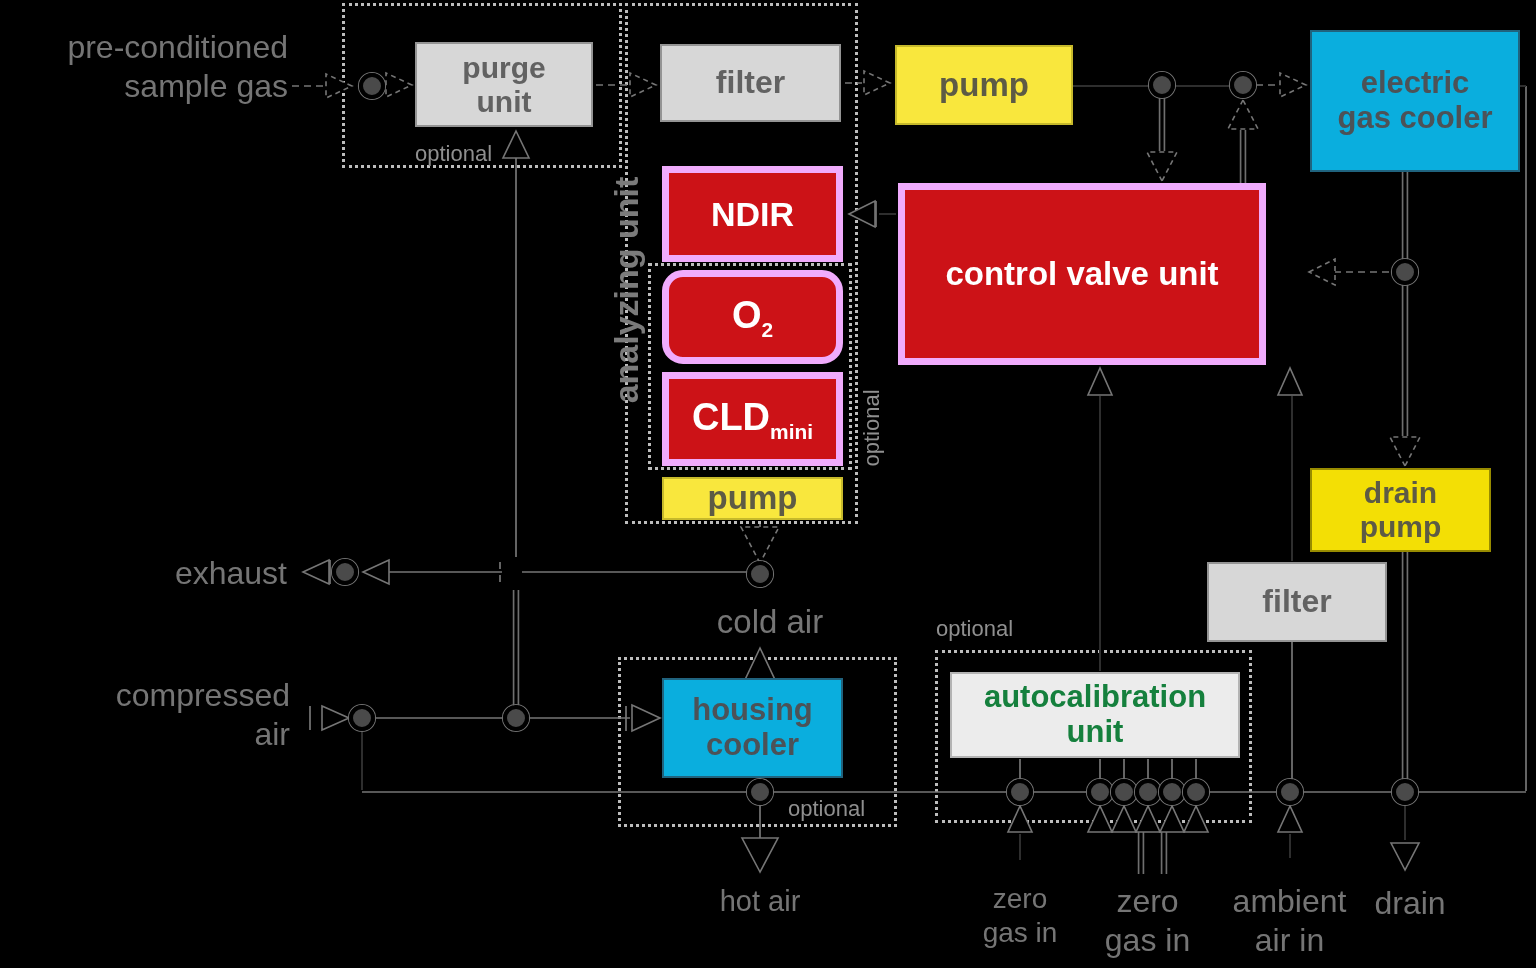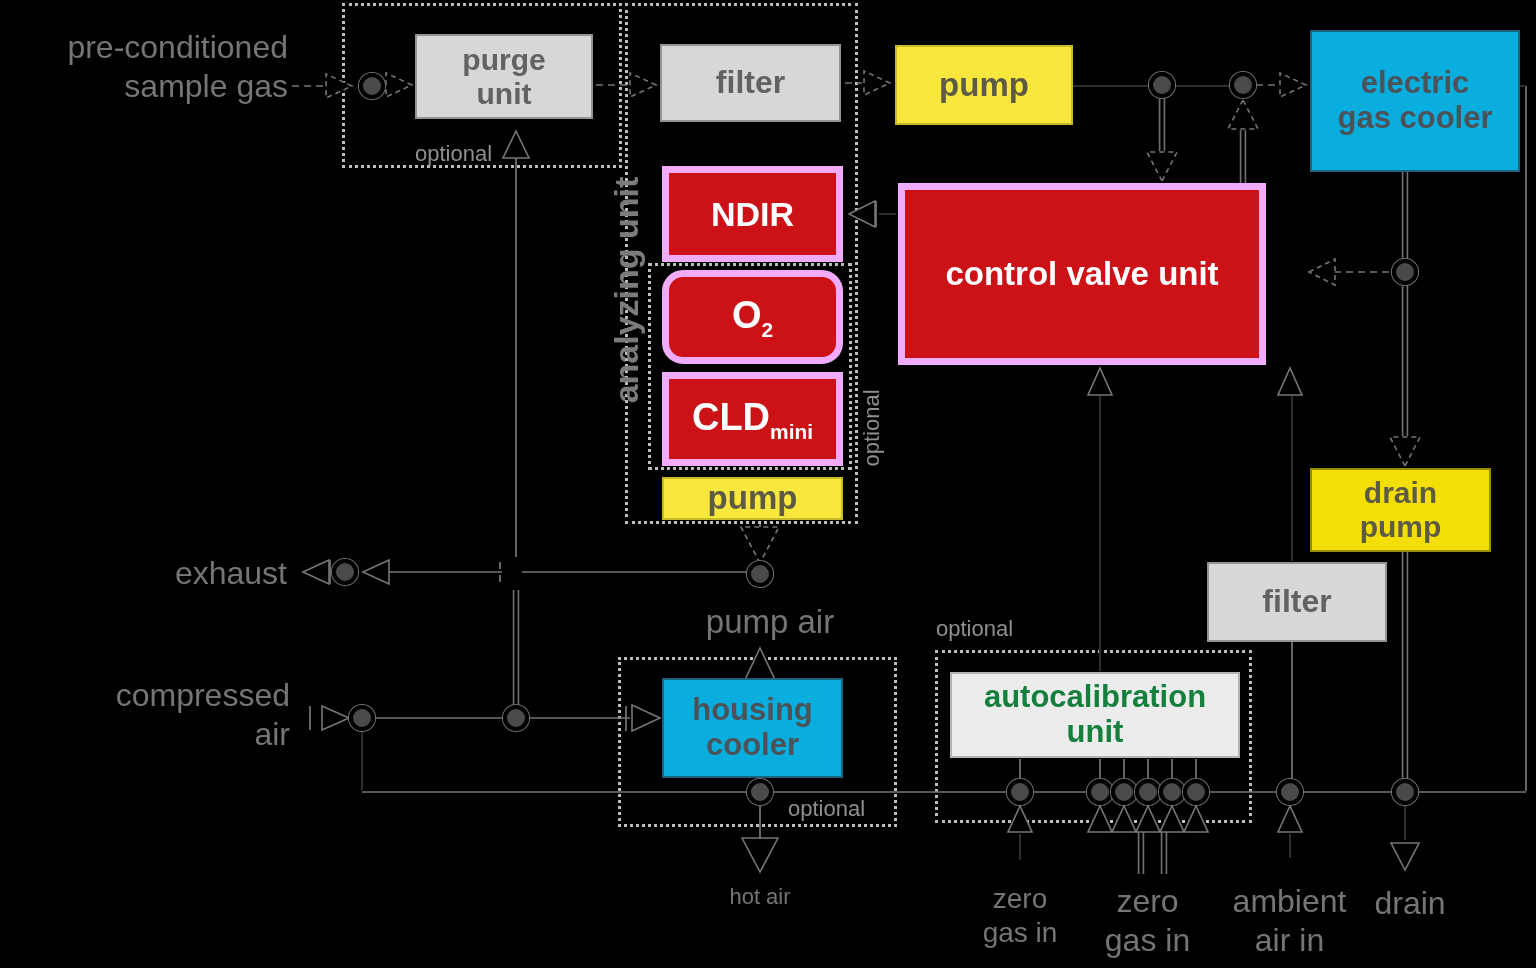--- a/index.html
+++ b/index.html
@@ -212,21 +212,21 @@
           <circle class="node-o" cx="1290" cy="792" r="13.5"></circle>
           <circle class="node-i" cx="1290" cy="792" r="11"></circle>
         </g>
       <g>
           <circle class="node-o" cx="1405" cy="792" r="13.5"></circle>
           <circle class="node-i" cx="1405" cy="792" r="11"></circle>
         </g>
     </g>
   </svg>
 
-  <div class="box b-gray" style="left:415px;top:34px;width:178px;height:85px;font-size:30px;">purge
+  <div class="box b-gray" style="left:415px;top:42px;width:178px;height:85px;font-size:30px;">purge
 unit</div>
   <div class="box b-gray" style="left:660px;top:44px;width:181px;height:78px;font-size:32px;">filter</div>
   <div class="box b-yellow" style="left:895px;top:45px;width:178px;height:80px;font-size:33px;">pump</div>
   <div class="box b-blue" style="left:1310px;top:30px;width:210px;height:142px;font-size:31px;">electric
 gas cooler</div>
   <div class="box b-red" style="left:662px;top:166px;width:181px;height:96px;font-size:34px;">NDIR</div>
   <div class="box b-red" style="left:662px;top:270px;width:181px;height:94px;font-size:38px;border-radius:21px;">
     <span><span>O</span><span class="sub">2</span></span>
   </div>
   <div class="box b-red" style="left:662px;top:372px;width:181px;height:94px;font-size:38px;">
@@ -241,26 +241,26 @@
 cooler</div>
   <div class="box b-graylight" style="left:950px;top:672px;width:290px;height:86px;font-size:31px;">autocalibration
 unit</div>
 
   <div class="lbl" style="left:40px;top:28px;width:248px;font-size:32px;text-align:right;">pre-conditioned
 sample gas</div>
   <div class="lbl" style="left:415px;top:141px;width:90px;font-size:22px;color:#8f8f8f;">optional</div>
   <div class="lbl rot" style="left:502px;top:272px;width:250px;height:36px;font-size:34px;font-weight:bold;color:#7b7b7b;">analyzing unit</div>
   <div class="lbl rot" style="left:830px;top:417px;width:84px;height:22px;font-size:22px;color:#8f8f8f;">optional</div>
   <div class="lbl" style="left:157px;top:554px;width:130px;font-size:32px;text-align:right;">exhaust</div>
-  <div class="lbl" style="left:690px;top:602px;width:160px;font-size:33px;text-align:center;">pump air</div>
+  <div class="lbl" style="left:690px;top:602px;width:160px;font-size:33px;text-align:center;">cold air</div>
   <div class="lbl" style="left:90px;top:676px;width:200px;font-size:32px;text-align:right;">compressed
 air</div>
   <div class="lbl" style="left:788px;top:796px;width:90px;font-size:22px;color:#8f8f8f;">optional</div>
   <div class="lbl" style="left:936px;top:616px;width:90px;font-size:22px;color:#8f8f8f;">optional</div>
-  <div class="lbl" style="left:690px;top:884px;width:140px;font-size:22px;text-align:center;">hot air</div>
+  <div class="lbl" style="left:690px;top:884px;width:140px;font-size:29px;text-align:center;">hot air</div>
   <div class="lbl" style="left:955px;top:882px;width:130px;font-size:28px;text-align:center;">zero
 gas in</div>
   <div class="lbl" style="left:1085px;top:882px;width:125px;font-size:32px;text-align:center;">zero
 gas in</div>
   <div class="lbl" style="left:1222px;top:882px;width:135px;font-size:32px;text-align:center;">ambient
 air in</div>
   <div class="lbl" style="left:1360px;top:884px;width:100px;font-size:32px;text-align:center;">drain</div>
 
 </div>
 

